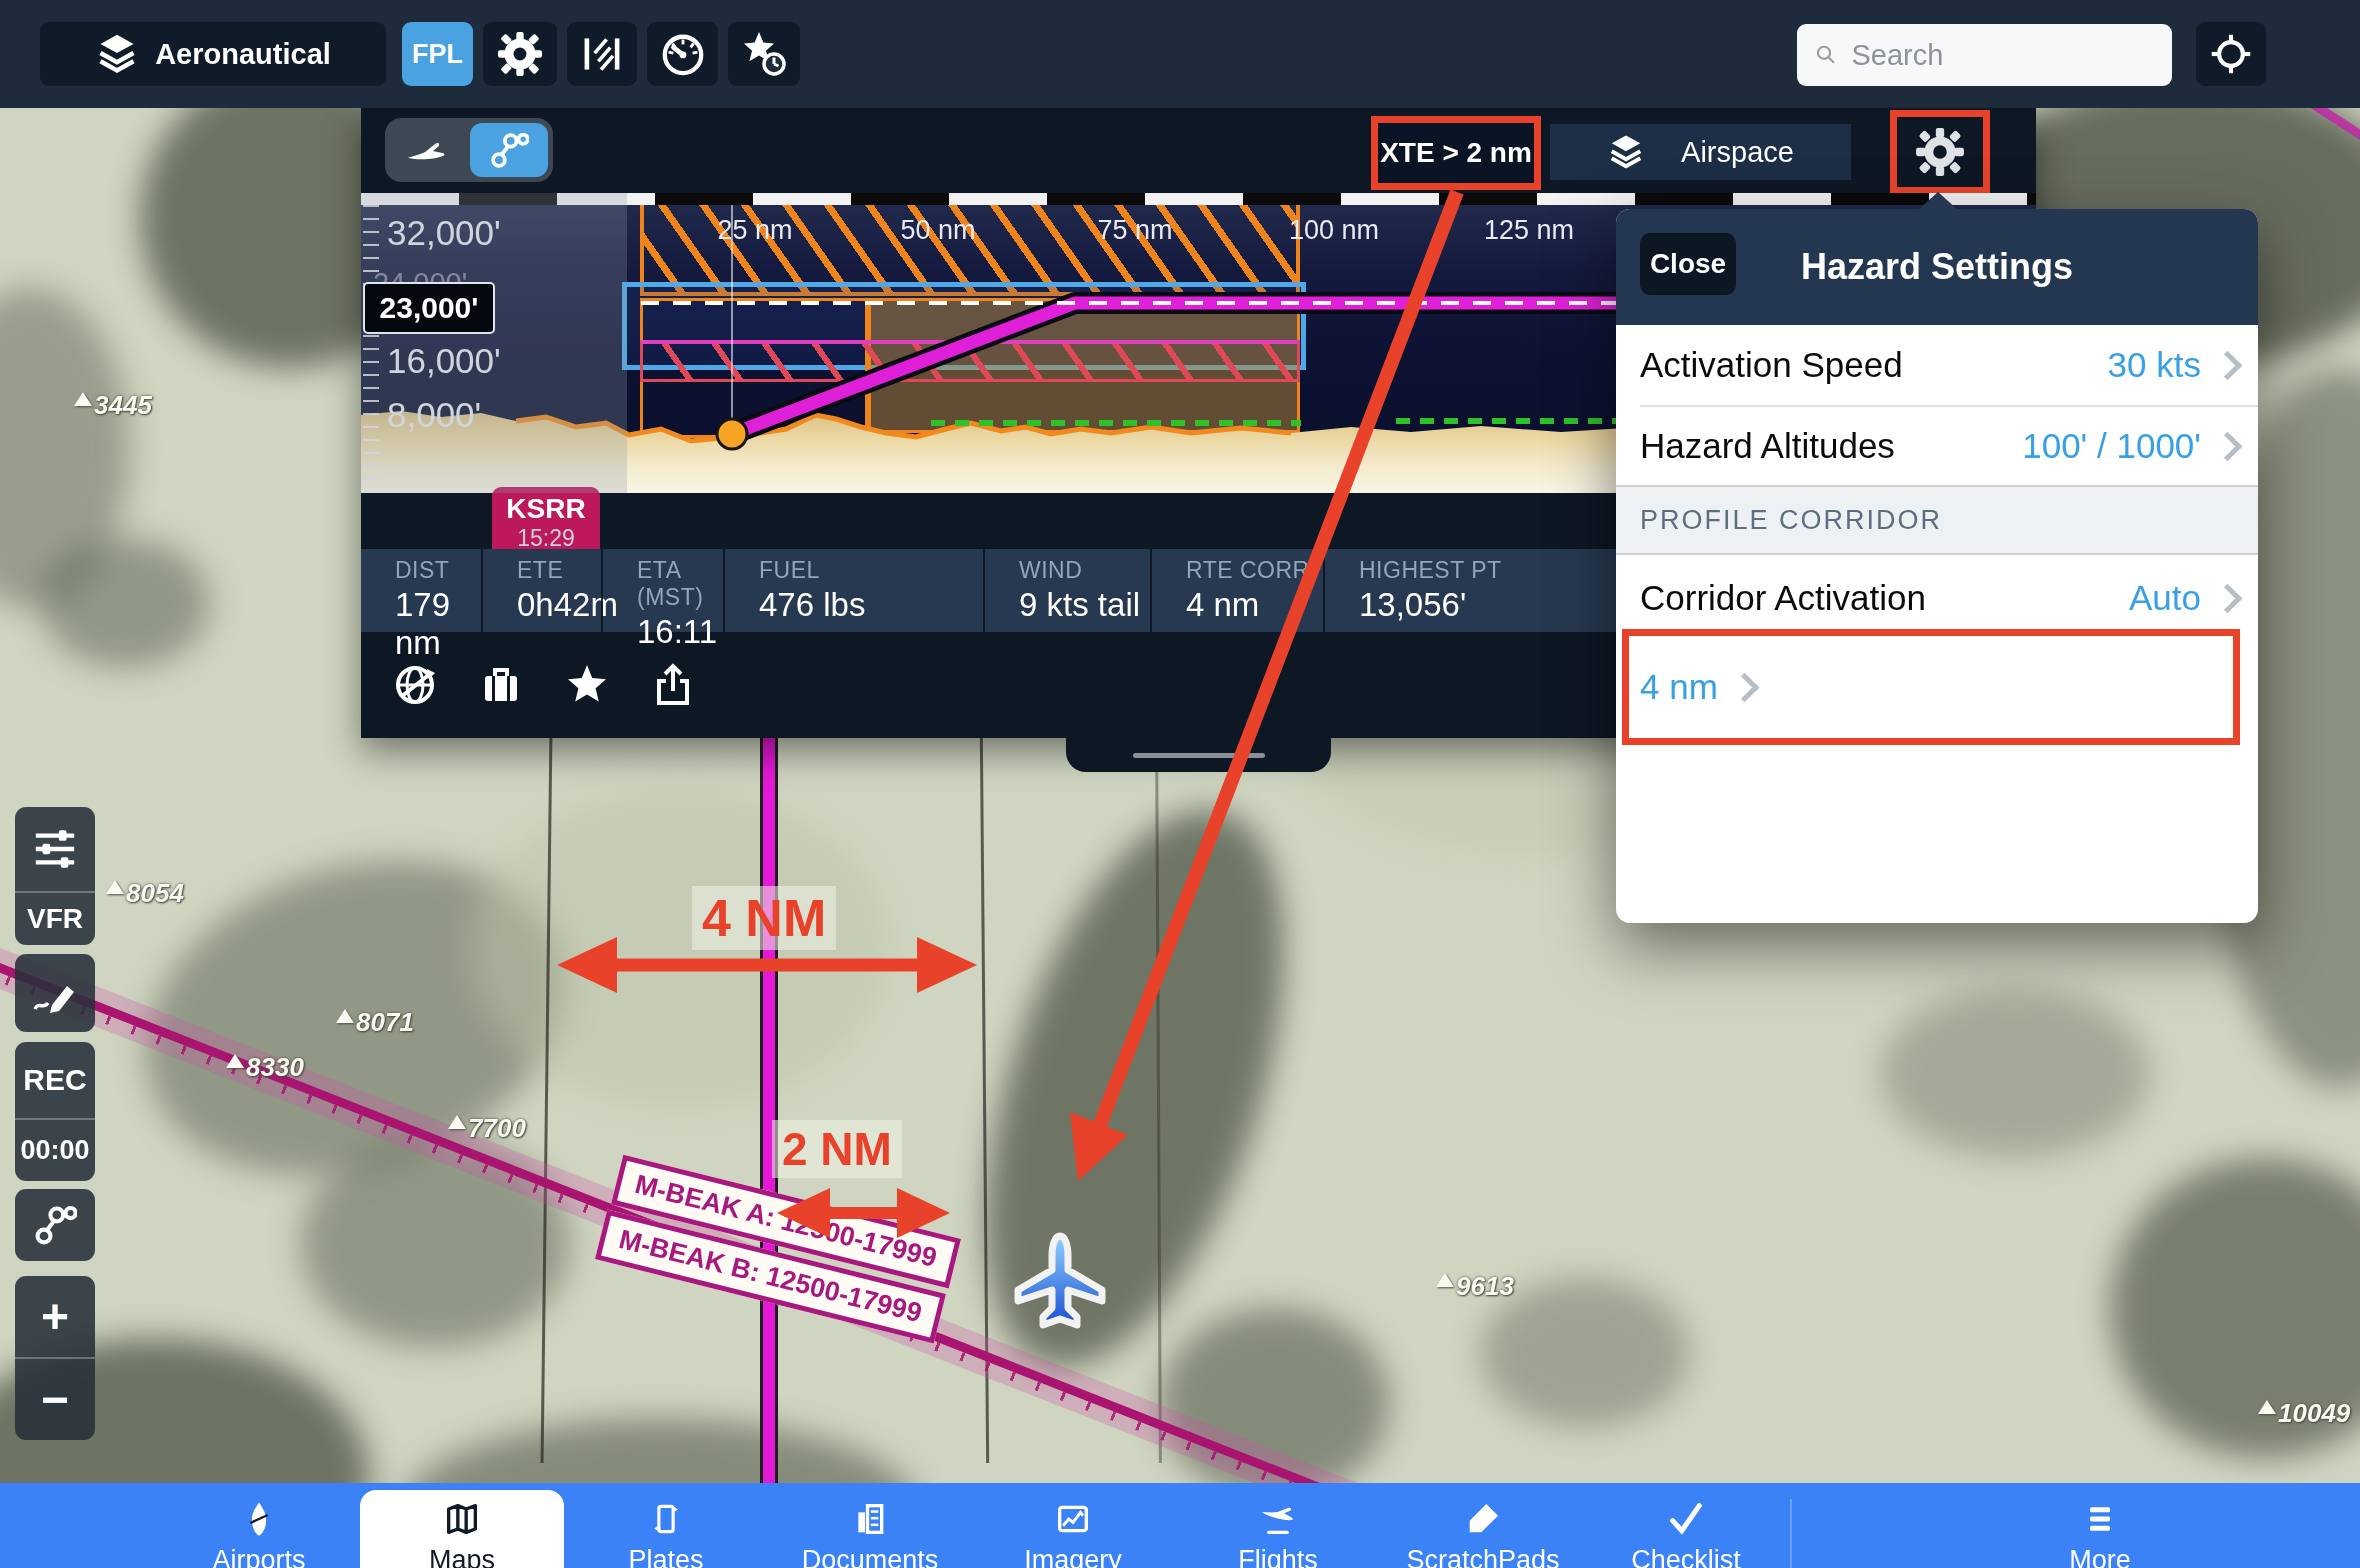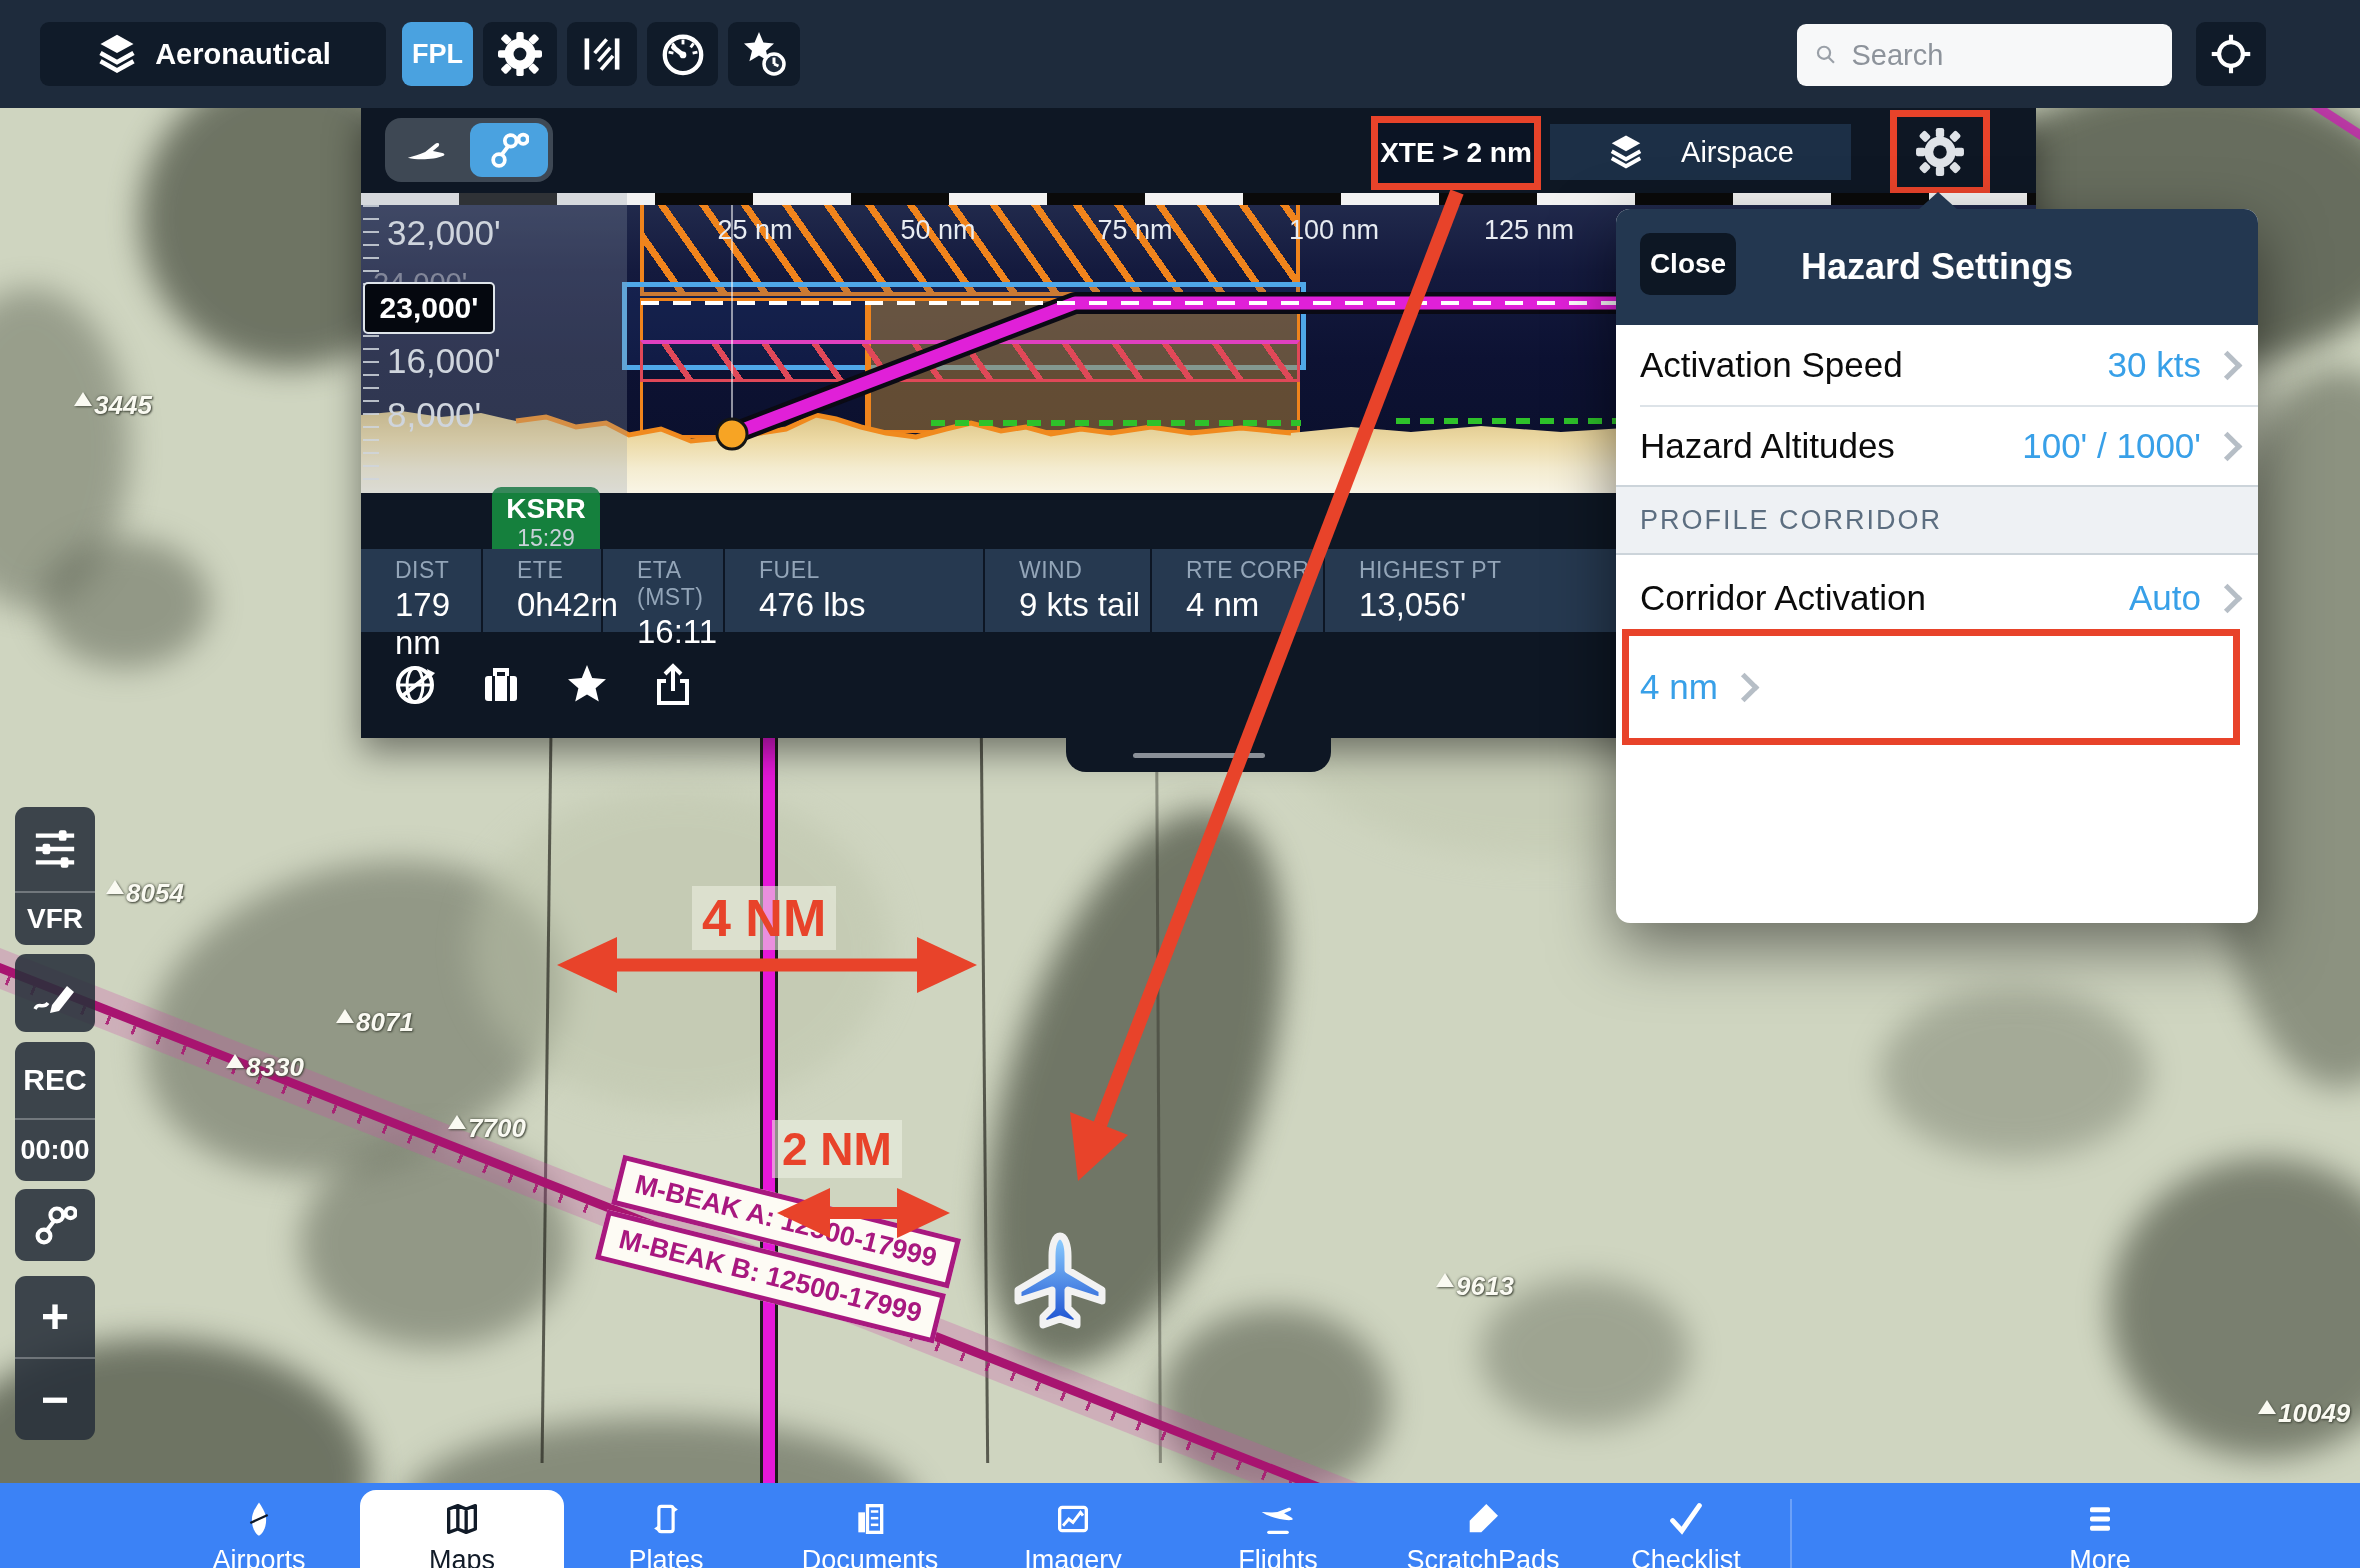--- a/index.html
+++ b/index.html
@@ -65,21 +65,21 @@
   .altlab{position:absolute;color:#e8ecf2;font-size:35px;white-space:nowrap;}
   .distlab{position:absolute;top:22px;color:#e8ecf2;font-size:27px;white-space:nowrap;transform:translateX(-50%);}
   .altcursor{position:absolute;left:2px;top:89px;width:128px;height:48px;background:#05080f;
     border:2px solid #dfe5ea;border-radius:5px;color:#fff;font-size:30px;font-weight:700;
     display:flex;align-items:center;justify-content:center;z-index:4;}
   .altghost{position:absolute;left:12px;top:74px;color:rgba(255,255,255,.38);font-size:29px;z-index:3;}
   .dim{position:absolute;left:0;top:0;width:266px;height:300px;background:rgba(145,155,170,.28);z-index:2;}
   .bx{position:absolute;box-sizing:border-box;}
   .hatchO{background:repeating-linear-gradient(55deg,transparent 0 27px,#f0841c 27px 34px);}
   .hatchR{background:repeating-linear-gradient(55deg,transparent 0 35px,#e04858 35px 41px);}
-  .ksrr{position:absolute;left:131px;top:379px;width:100px;background:#15803d;border-radius:9px;
+  .ksrr{position:absolute;left:131px;top:379px;width:100px;background:#be185d;border-radius:9px;
     text-align:center;padding:6px 4px;color:#fff;}
   .ksrr .code{font-size:28px;font-weight:700;}
   .ksrr .time{font-size:23px;color:#c9d1d9;}
   .stats{position:absolute;left:0;top:441px;width:1675px;height:83px;background:#263950;display:flex;}
   .stat{box-sizing:border-box;padding:8px 0 0 34px;border-left:2px solid rgba(9,17,28,.85);}
   .stat:first-child{border-left:none;}
   .stat .lb{font-size:23px;color:#93a5b8;letter-spacing:.5px;}
   .stat .vl{font-size:33px;color:#fff;margin-top:2px;}
   .iconrow{position:absolute;left:0;top:524px;width:1675px;height:106px;display:flex;
     align-items:center;gap:38px;padding-left:30px;box-sizing:border-box;}

